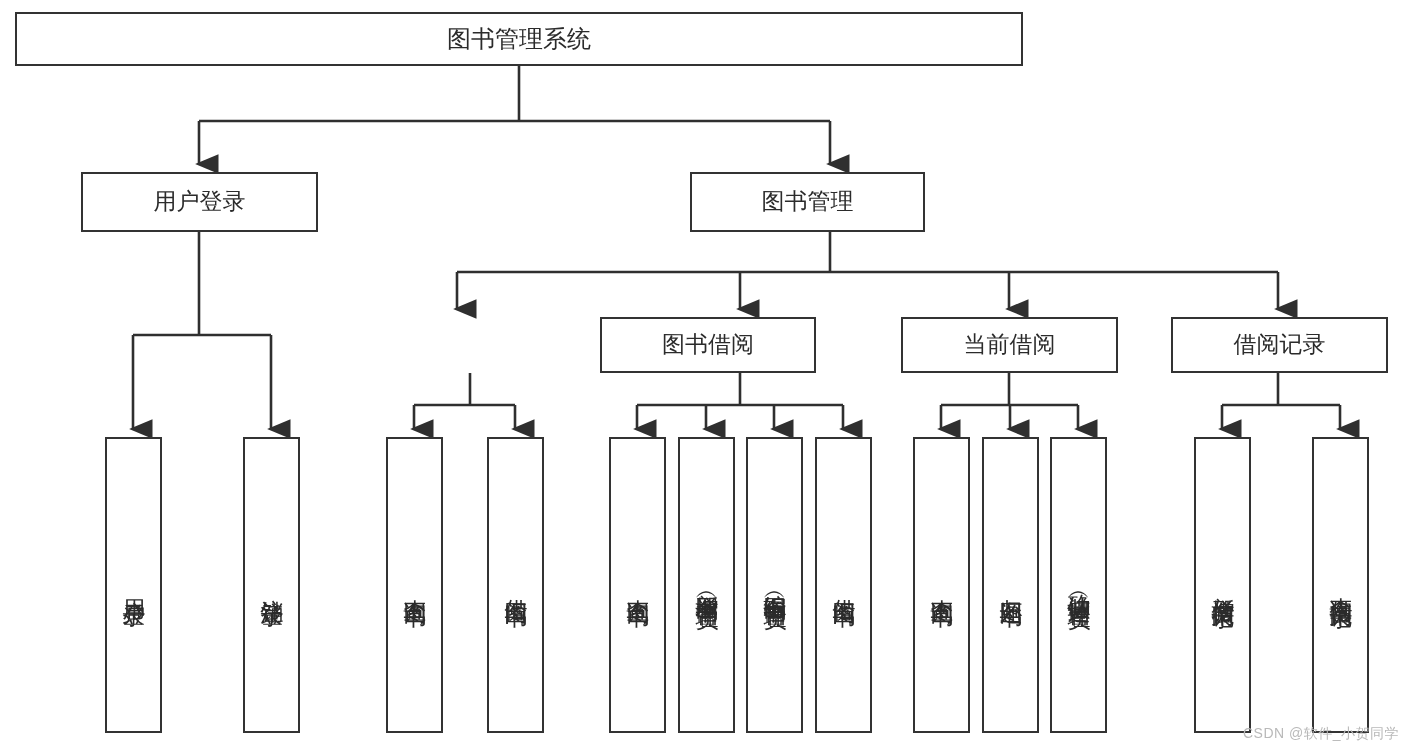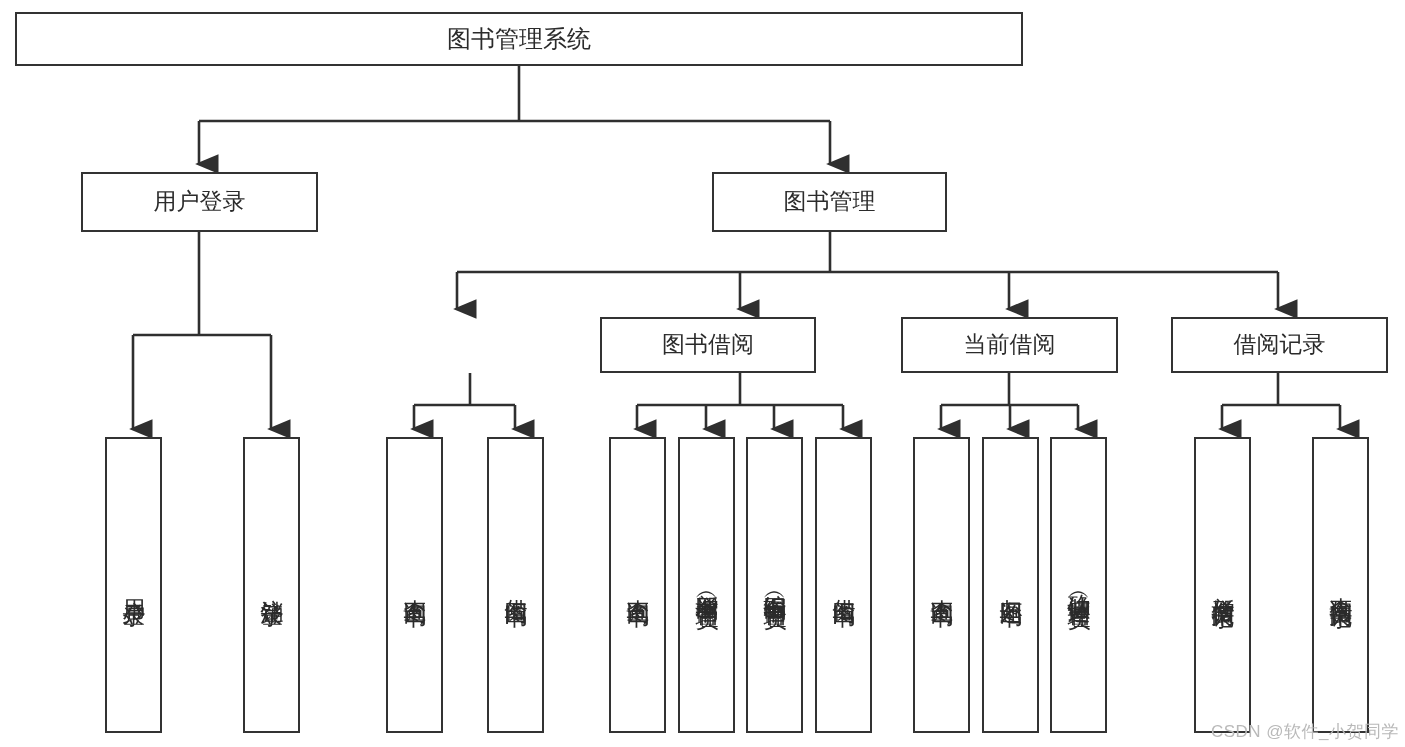--- a/index.html
+++ b/index.html
@@ -7,21 +7,21 @@
   #stage{position:relative;width:1405px;height:747px;overflow:hidden;background:#fff;}
   #wires{position:absolute;left:0;top:0;width:1405px;height:747px;}
   .node{position:absolute;box-sizing:border-box;background:#ffffff;border:2px solid #333333;
         display:flex;align-items:center;justify-content:center;color:#2b2b2b;}
   .node .lbl{display:block;text-align:center;line-height:1.18;}
   .h-node .lbl{font-size:23px;}
   .root .lbl{font-size:24px;}
   .leaf{writing-mode:vertical-rl;text-orientation:upright;}
   .leaf .lbl{writing-mode:vertical-rl;text-orientation:upright;font-size:23px;line-height:1.12;
              letter-spacing:2px;white-space:nowrap;}
-  #watermark{position:absolute;right:6px;bottom:4px;font-size:17px;color:#b9b9b9;
+  #watermark{position:absolute;right:6px;bottom:4px;font-size:14px;color:#b9b9b9;
              letter-spacing:.5px;white-space:nowrap;pointer-events:none;}
 </style>
 </head>
 <body>
 
 <div id="stage">
 
   <svg id="wires" viewBox="0 0 1405 747" xmlns="http://www.w3.org/2000/svg">
     <defs>
       <marker id="arrow" viewBox="0 0 12 12" refX="6" refY="10" markerWidth="9" markerHeight="11" orient="auto-start-reverse">
@@ -73,21 +73,21 @@
     </g>
   </svg>
 
   <div class="node root h-node" style="left:15px;top:12px;width:1008px;height:54px;">
     <span class="lbl">图书管理系统</span>
   </div>
 
   <div class="node h-node" style="left:81px;top:172px;width:237px;height:60px;">
     <span class="lbl">用户登录</span>
   </div>
-  <div class="node h-node" style="left:712px;top:172px;width:235px;height:60px;">
+  <div class="node h-node" style="left:690px;top:172px;width:235px;height:60px;">
     <span class="lbl">图书管理</span>
   </div>
 
   <div class="node h-node" style="left:600px;top:317px;width:216px;height:56px;">
     <span class="lbl">图书借阅</span>
   </div>
   <div class="node h-node" style="left:1171px;top:317px;width:217px;height:56px;">
     <span class="lbl">借阅记录</span>
   </div>
   <div class="node h-node" style="left:901px;top:317px;width:217px;height:56px;">

